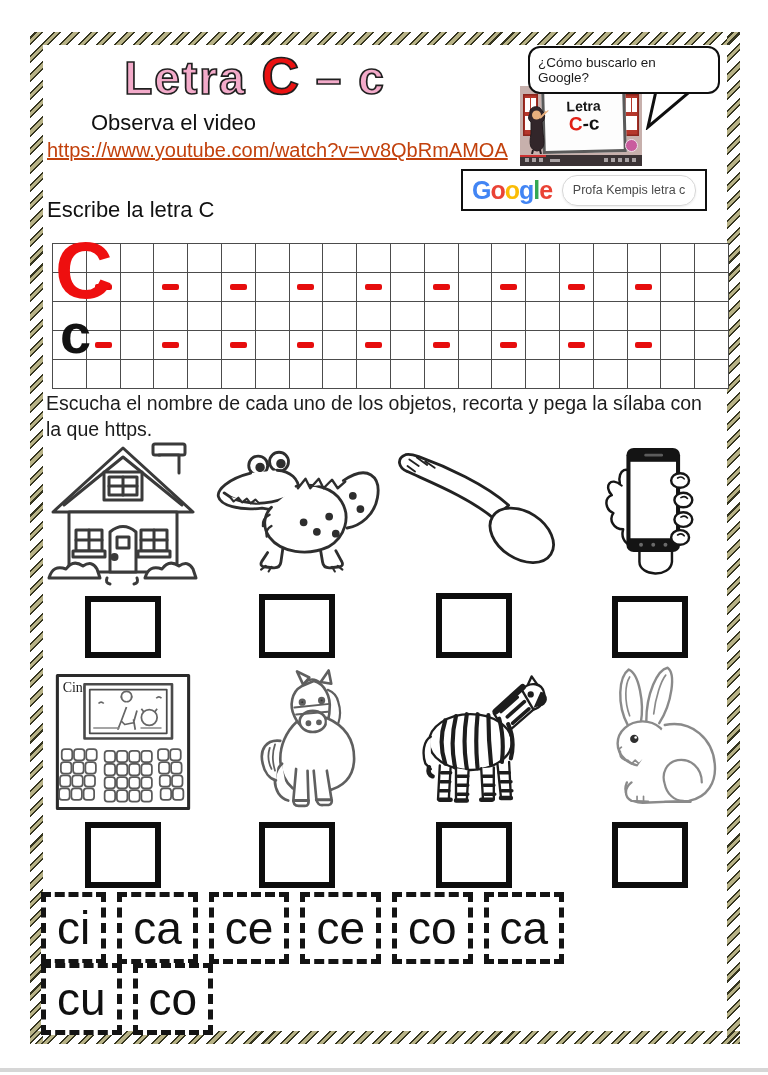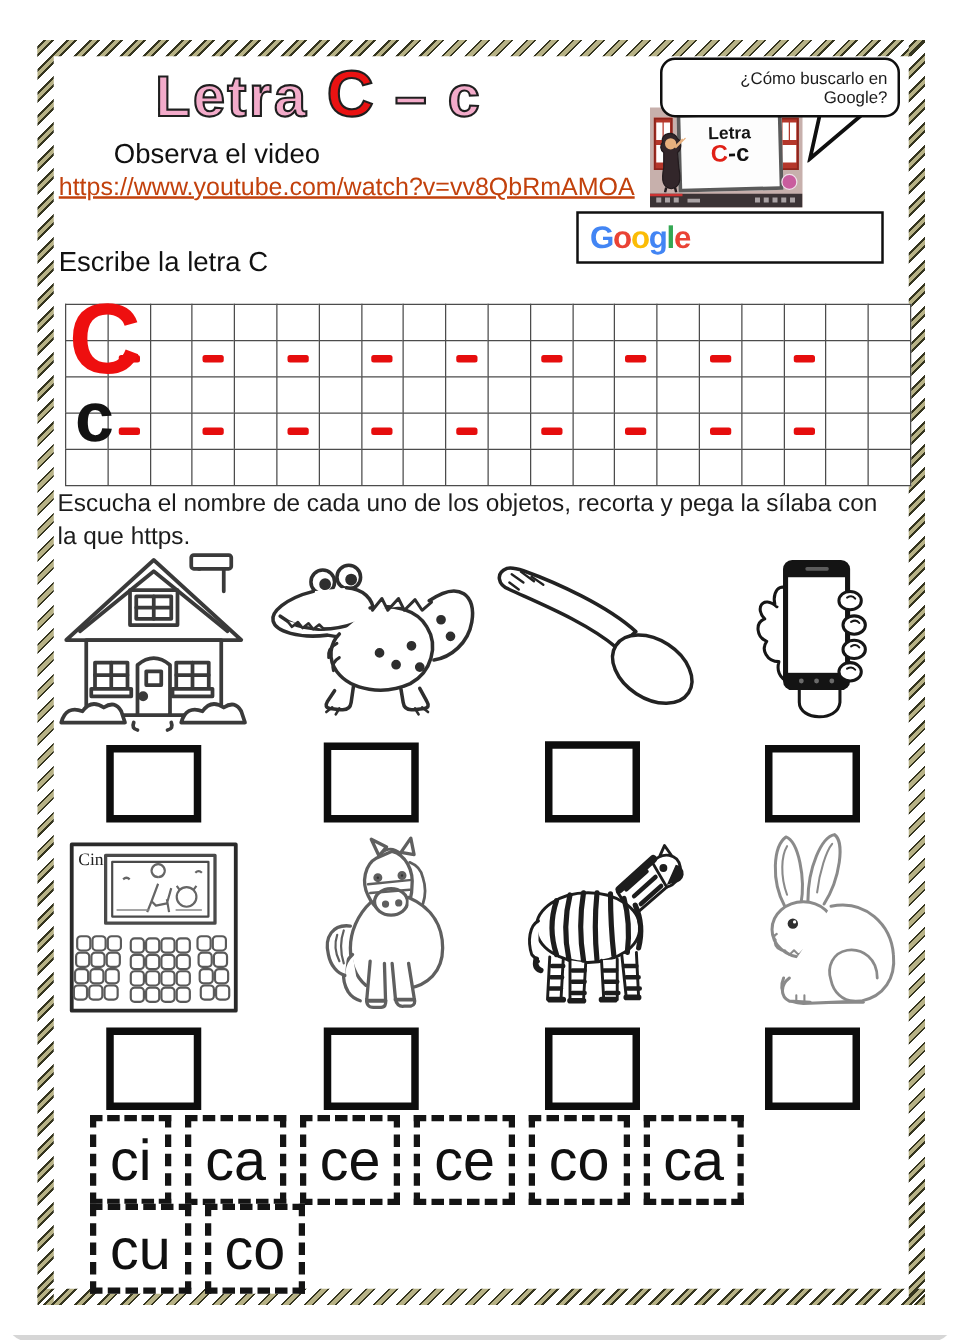--- a/index.html
+++ b/index.html
@@ -1,35 +1,35 @@
 <!DOCTYPE html>
 <html><head>
 <meta charset="utf-8">
 <style>
   html,body{margin:0;padding:0;background:#fff;}
   .page{position:relative;width:768px;height:1075px;background:#fff;overflow:hidden;
-        font-family:"Liberation Sans",sans-serif;color:#1b1b1b;border-radius:29px;}
+        font-family:"Liberation Sans",sans-serif;color:#1b1b1b;}
   
   .pb{position:absolute;background:repeating-linear-gradient(135deg,
       rgba(0,0,0,0) 0 3.5px,#35351f 3.5px 5px,#b7b286 5px 8px,#35351f 8px 9.5px,rgba(0,0,0,0) 9.5px 13px);}
   .pb-top{left:30px;top:32px;width:710px;height:13px;}
   .pb-bottom{left:30px;top:1031px;width:710px;height:13px;}
   .pb-left{left:30px;top:32px;width:13px;height:1012px;}
   .pb-right{left:727px;top:32px;width:13px;height:1012px;}
   .page-edge{position:absolute;left:0;top:1068px;width:768px;height:4px;background:#d6d6d6;}
 
   .title{position:absolute;left:100px;top:46px;width:310px;text-align:center;
          font-weight:800;font-size:46px;letter-spacing:2px;-webkit-text-stroke:1.7px #1f1f1f;}
   .t-pink{color:#f3abca;} .t-red{color:#ea1212;font-size:52px;}
 
   .observa{position:absolute;left:47px;top:110px;font-size:22px;color:#111;margin-left:44px;}
   .ylink{position:absolute;left:47px;top:139px;font-size:20px;color:#c2410c;text-decoration:underline;}
 
   .bubble{position:absolute;left:528px;top:46px;width:172px;border:2.5px solid #0f0f0f;border-radius:12px;
-          padding:7px 8px;font-size:13.5px;text-align:right;background:#fff;z-index:6;}
+          padding:7px 8px;font-size:13.5px;text-align:left;background:#fff;z-index:6;}
   .bubble-tail{position:absolute;left:600px;top:82px;z-index:5;}
 
   .thumb{position:absolute;left:520px;top:86px;width:122px;height:80px;background:#c7b0ac;z-index:4;overflow:hidden;}
   .shelf{position:absolute;top:8px;width:15px;height:42px;background:#b5372b;box-shadow:inset 0 0 0 1.5px #8c251c;}
   .shelf i{position:absolute;background:#fff;width:5px;height:14px;top:4px;display:block;}
   .shelf i.a{left:2px;} .shelf i.b{left:8px;} .shelf i.c{left:2px;top:22px;width:11px;height:14px;}
   .board{position:absolute;left:22px;top:4px;width:78px;height:57px;background:#fdfdfd;border:3px solid #5a5a5a;
          transform:rotate(-1.5deg);text-align:center;line-height:1.05;}
   .board .w1{font-size:14px;font-weight:800;color:#151515;display:block;margin-top:6px;}
   .board .w2{font-size:19px;font-weight:800;color:#111;display:block;}
@@ -59,21 +59,21 @@
 
   .instr{position:absolute;left:46px;top:391px;width:676px;font-size:19.5px;line-height:1.32;color:#1c1c1c;}
 
   .items{position:absolute;left:36px;top:436px;width:700px;display:grid;grid-template-columns:repeat(4,1fr);}
   .cell{display:flex;flex-direction:column;align-items:center;}
   .cell .imgwrap{height:150px;display:flex;align-items:flex-end;justify-content:center;}
   .r2 .imgwrap{height:140px;}
   .ansbox{width:64px;height:54px;border:6px solid #0d0d0d;background:#fff;margin-top:10px;}
   .r1{height:222px;} .r2{height:232px;padding-top:14px;box-sizing:border-box;}
 
-  .sylrow{position:absolute;left:72px;display:flex;gap:11px;}
+  .sylrow{position:absolute;left:41px;display:flex;gap:11px;}
   .syl{border:5px dashed #141414;padding:0 11px;font-size:46px;line-height:62px;color:#101010;background:#fff;}
 
   svg{display:block;}
 </style>
 </head>
 <body>
 
 <div class="page">
 
   <div class="pb pb-top"></div>
@@ -124,20 +124,23 @@
       <i style="right:34px"></i>
         <i style="right:27px"></i>
         <i style="right:20px"></i>
         <i style="right:13px"></i>
         <i style="right:6px"></i>
     </div>
   </div>
 
   <div class="gbox">
     <div class="glogo"><span style="color: rgb(66, 133, 244);">G</span><span style="color: rgb(234, 67, 53);">o</span><span style="color: rgb(251, 188, 5);">o</span><span style="color: rgb(66, 133, 244);">g</span><span style="color: rgb(52, 168, 83);">l</span><span style="color: rgb(234, 67, 53);">e</span></div>
+    <div class="gpill">
+        <span>Profa Kempis letra c</span>
+      </div>
   </div>
 
   <div class="escribe">Escribe la letra C</div>
 
   <div class="gridwrap">
       <div class="gcell"></div>
       <div class="gcell"></div>
       <div class="gcell"></div>
       <div class="gcell"></div>
       <div class="gcell"></div>

